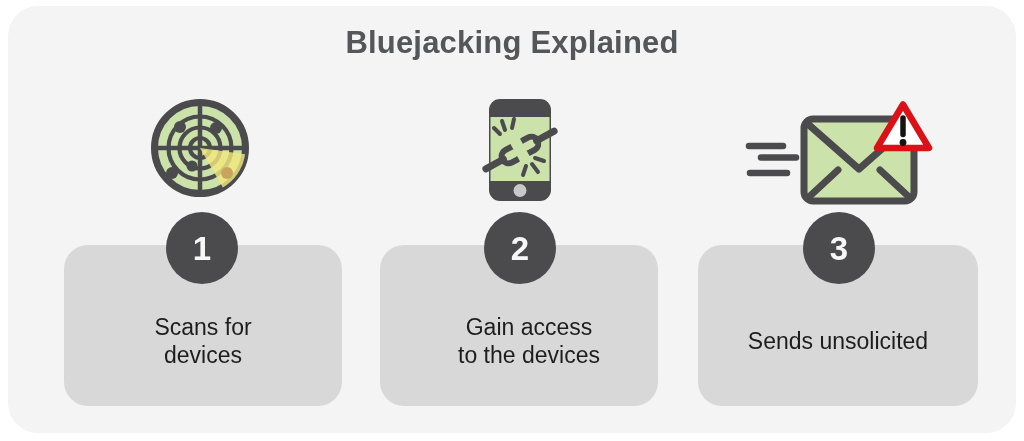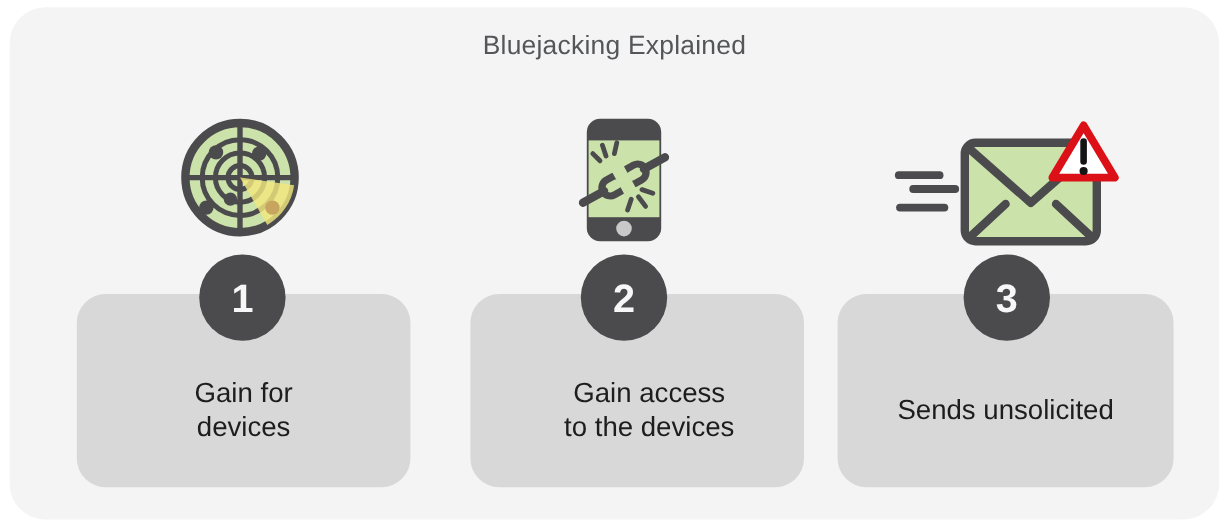--- a/index.html
+++ b/index.html
@@ -6,21 +6,21 @@
   .page{
     position:relative;width:1024px;height:441px;background:#ffffff;overflow:hidden;
     font-family:"Liberation Sans","DejaVu Sans",sans-serif;
   }
   .panel{
     position:absolute;left:8px;top:6px;width:1008px;height:427px;
     background:#f4f4f5;border-radius:30px;
   }
   .title{
     position:absolute;left:0;top:19px;width:100%;
-    text-align:center;font-size:22px;font-weight:normal;color:#555659;
+    text-align:center;font-size:31px;font-weight:bold;color:#555659;
     letter-spacing:.2px;margin:0;
   }
   .icon{position:absolute;}
   .icon svg{overflow:visible;display:block;}
   .badge{
     position:absolute;width:72px;height:72px;border-radius:50%;
     background:#4b4b4d;z-index:3;
     display:flex;align-items:center;justify-content:center;
   }
   .badge span{
@@ -34,21 +34,21 @@
   .card .line{
     display:block;text-align:center;color:#1d1d1d;
     font-size:23px;line-height:28px;
   }
   
   .icon-radar{left:142px;top:92px;width:100px;height:100px;}
   .badge-1{left:158px;top:206px;}
   .card-1{left:56px;width:278px;}
   .icon-phone{left:480px;top:92px;width:64px;height:104px;}
   .badge-2{left:476px;top:206px;}
-  .card-2{left:384px;width:278px;padding-left:20px;}
+  .card-2{left:372px;width:278px;padding-left:20px;}
   .icon-mail{left:738px;top:95px;width:186px;height:103px;}
   .badge-3{left:795px;top:206px;}
   .card-3{left:690px;width:280px;}
 </style>
 </head>
 <body>
 
 <div class="page">
   <div class="panel">
 
@@ -67,21 +67,21 @@
         <circle cx="66" cy="30" r="6" fill="#4b4b4d"></circle>
         <circle cx="22" cy="75" r="6" fill="#4b4b4d"></circle>
         <circle cx="42" cy="68" r="5.5" fill="#4b4b4d"></circle>
         <circle cx="77" cy="75" r="6" fill="#c7a55f"></circle>
       </svg>
     </div>
     <div class="badge badge-1">
       <span>1</span>
     </div>
     <div class="card card-1">
-      <span class="line">Gain for</span>
+      <span class="line">Scans for</span>
       <span class="line">devices</span>
     </div>
 
     <div class="icon icon-phone">
       <svg viewBox="0 0 64 104" width="64" height="104" aria-hidden="true">
         <rect x="1" y="1" width="62" height="102" rx="11" fill="#4b4b4d"></rect>
         <rect x="2.5" y="19" width="59" height="64" fill="#cbe2ab"></rect>
         <circle cx="32" cy="92.5" r="6.5" fill="#c9c9c9"></circle>
         <g transform="rotate(-29 32 52)">
           <line x1="-7" y1="52" x2="13" y2="52" stroke="#4b4b4d" stroke-width="7" stroke-linecap="round"></line>

